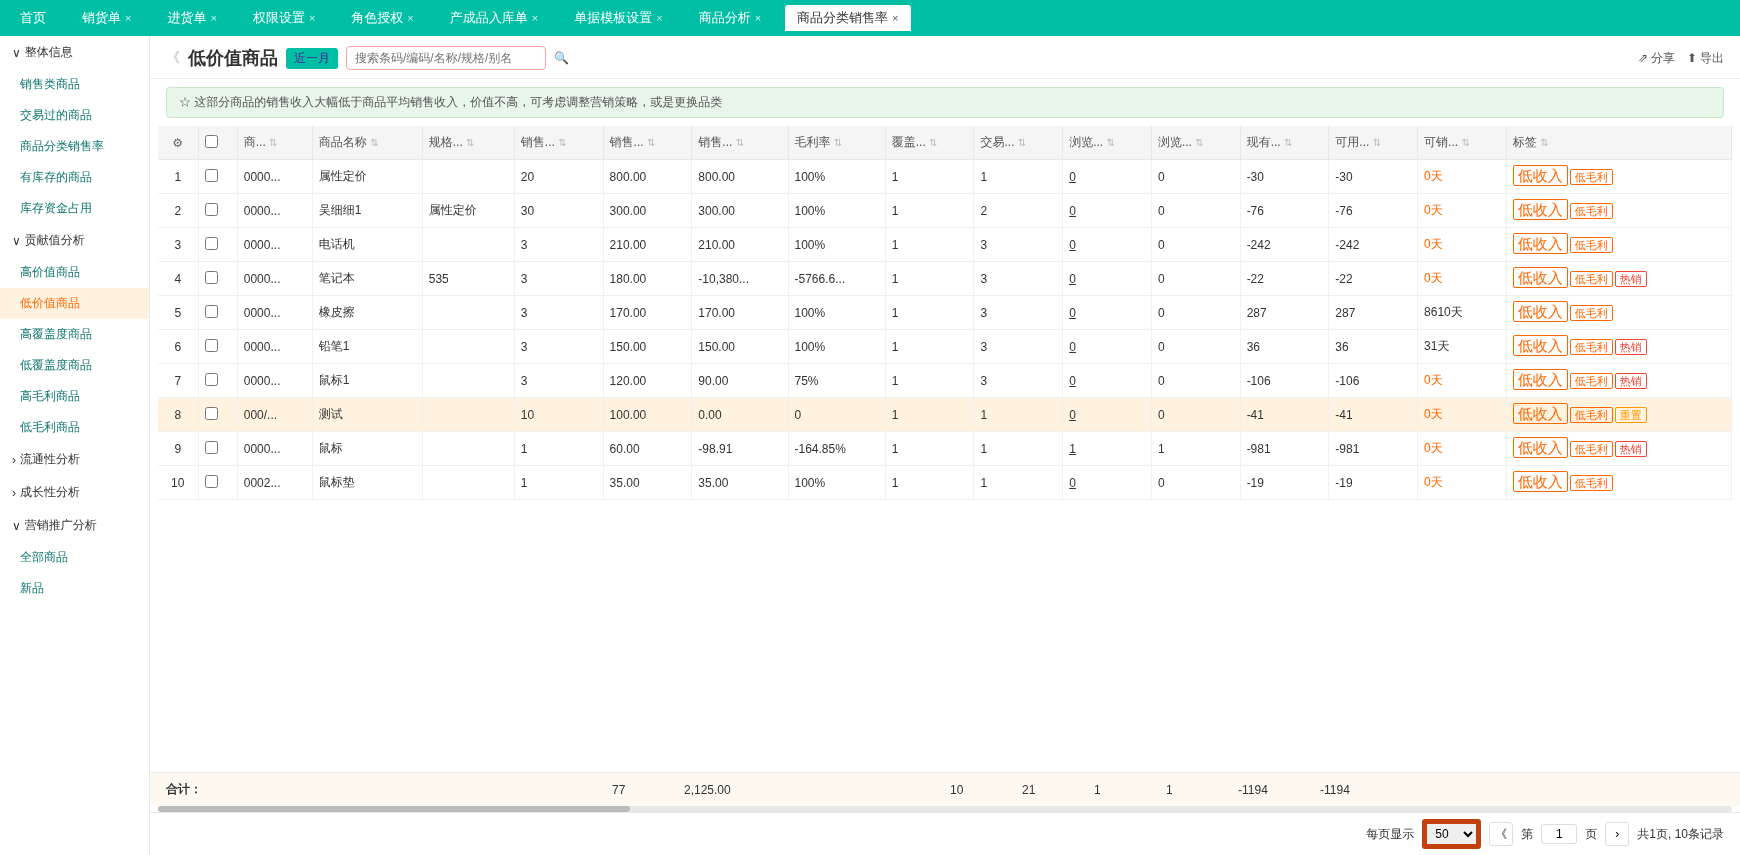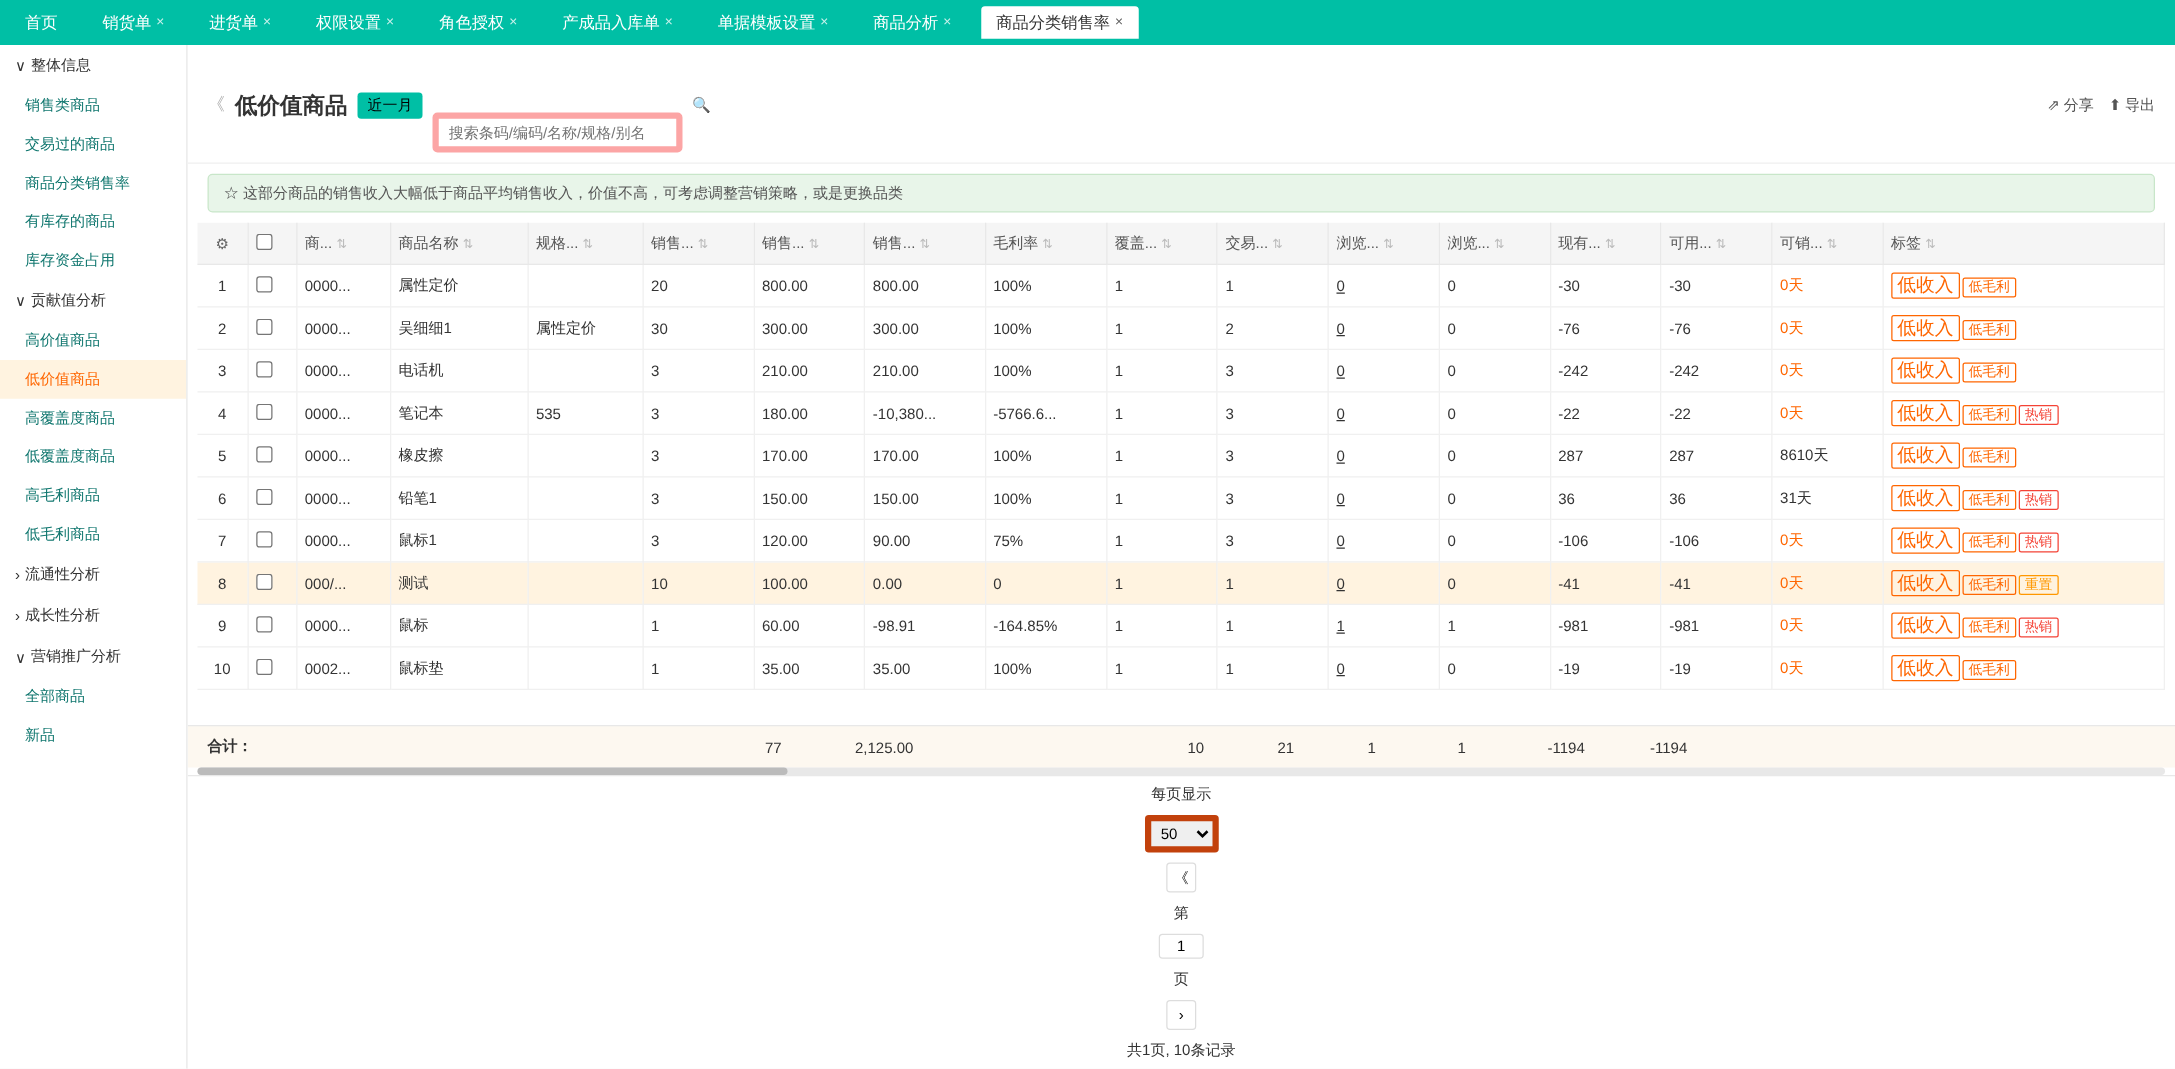--- a/index.html
+++ b/index.html
@@ -76,35 +76,34 @@
       gap: 8px;
       border-bottom: 1px solid #f0f0f0;
     }
     .page-title {
       font-size: 18px;
       font-weight: bold;
       color: #333;
     }
     .tag-btn {
       background: #00bfa5;
-      color: #000000;
+      color: #4c1d95;
       border: none;
       border-radius: 3px;
       padding: 2px 8px;
       font-size: 12px;
       cursor: pointer;
     }
     .search-box {
-      border: 5px solid #fca5a5;
+      border: 1px solid #fca5a5;
       border-radius: 4px;
       padding: 4px 8px;
       font-size: 12px;
       width: 200px;
       outline: none;
-      margin-top: 44px;
     }
     .search-icon-wrap {
       color: #ff6600;
       cursor: pointer;
     }
     .header-actions {
       margin-left: auto;
       display: flex;
       gap: 12px;
       align-items: center;
@@ -187,21 +186,20 @@
     
     .pagination {
       background: #fff;
       border-top: 1px solid #e8e8e8;
       padding: 6px 16px;
       display: flex;
       align-items: center;
       justify-content: flex-end;
       gap: 8px;
       font-size: 12px;
-      flex-direction: column;
     }
     .page-size-select {
       border: 5px solid #c2410c;
       border-radius: 3px;
       padding: 2px 4px;
       font-size: 12px;
     }
     .page-btn {
       width: 24px;
       height: 24px;

